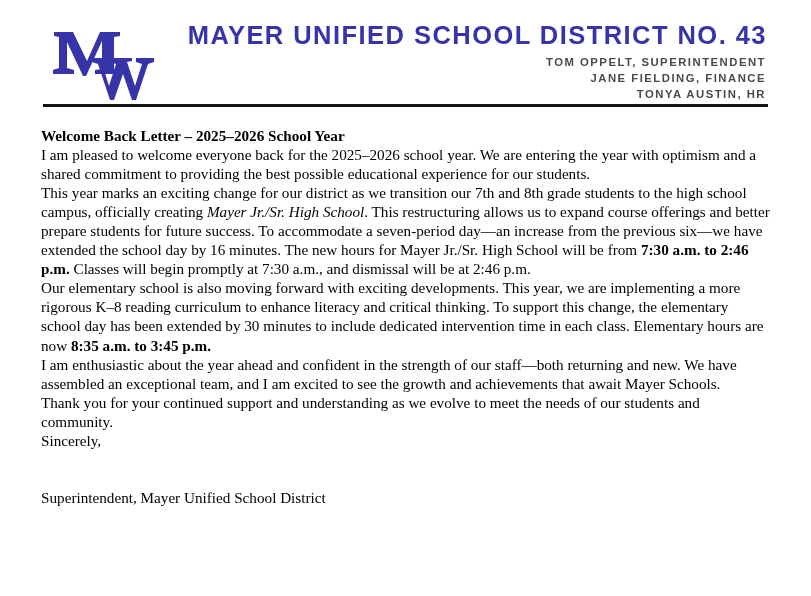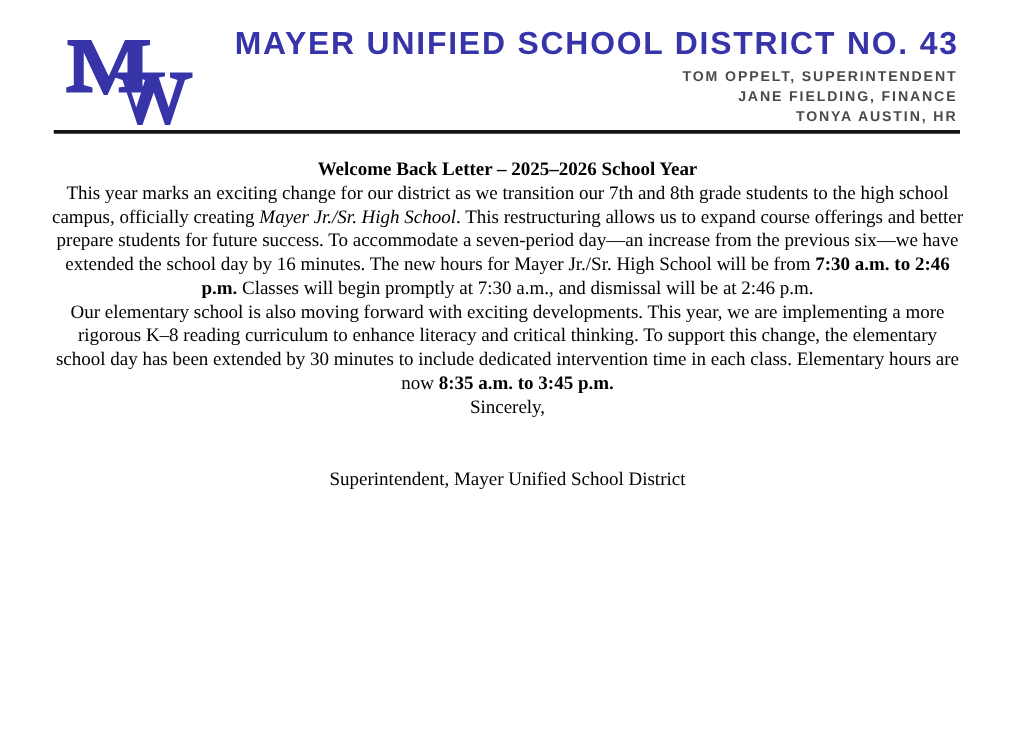--- a/index.html
+++ b/index.html
@@ -85,21 +85,21 @@
   }
 
   
   .letter-body {
     position: absolute;
     left: 41px;
     top: 126px;
     width: 730px;
     font-size: 15.2px;
     line-height: 19.05px;
-    text-align: center;
+    text-align: left;
   }
 
   .letter-body p {
     margin: 0;
   }
 
   .letter-body p.blank {
     height: 19.05px;
   }
 
@@ -134,26 +134,29 @@
 
   <div class="header-rule"></div>
 
   <div class="letter-body">
 
     <p>
       <b>Welcome Back Letter – 2025–2026 School Year</b>
     </p>
 
 
+    <p>I am pleased to welcome everyone back for the 2025–2026 school year. We are entering the year with optimism and a shared commitment to providing the best possible educational experience for our students.</p>
 
     <p><span>This year marks an exciting change for our district as we transition our 7th and 8th grade students to the high school campus, officially creating </span><i>Mayer Jr./Sr. High School</i><span>. This restructuring allows us to expand course offerings and better prepare students for future success. To accommodate a seven-period day—an increase from the previous six—we have extended the school day by 16 minutes. The new hours for Mayer Jr./Sr. High School will be from </span><b>7:30 a.m. to 2:46 p.m.</b><span> Classes will begin promptly at 7:30 a.m., and dismissal will be at 2:46 p.m.</span></p>
 
     <p><span>Our elementary school is also moving forward with exciting developments. This year, we are implementing a more rigorous K–8 reading curriculum to enhance literacy and critical thinking. To support this change, the elementary school day has been extended by 30 minutes to include dedicated intervention time in each class. Elementary hours are now </span><b>8:35 a.m. to 3:45 p.m.</b></p>
 
+    <p>I am enthusiastic about the year ahead and confident in the strength of our staff—both returning and new. We have assembled an exceptional team, and I am excited to see the growth and achievements that await Mayer Schools.</p>
 
+    <p>Thank you for your continued support and understanding as we evolve to meet the needs of our students and community.</p>
 
     <p>Sincerely,</p>
 
     <p class="blank"></p>
 
 
     <p class="blank"></p>
 
     <p>Superintendent, Mayer Unified School District</p>
 

